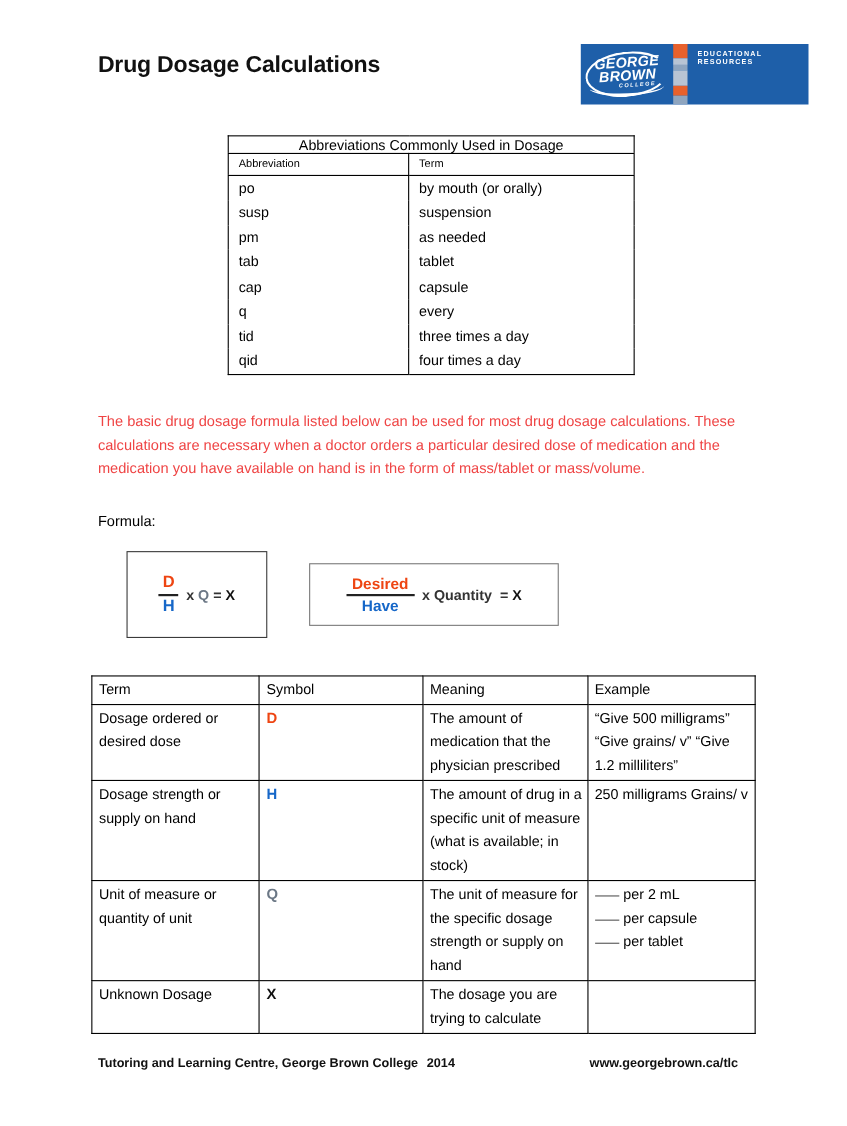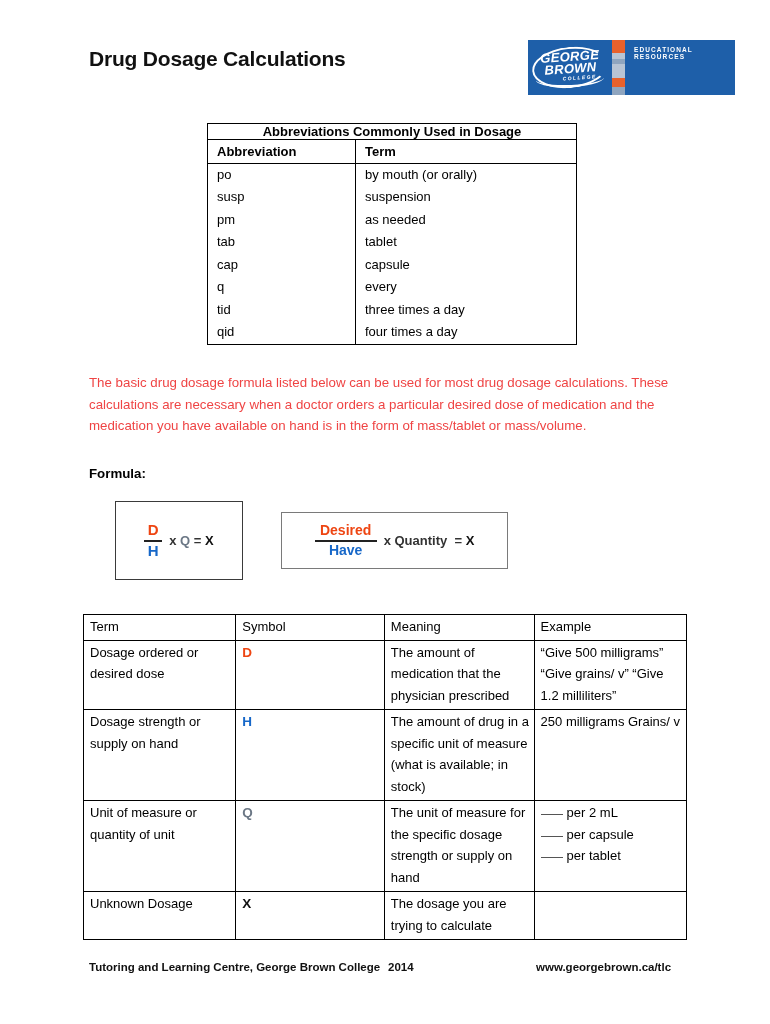--- a/index.html
+++ b/index.html
@@ -130,30 +130,29 @@
     border: 1.3px solid #000000;
     background: #ffffff;
   }
   .abbr-table td, .abbr-table th {
     padding: 0;
     vertical-align: middle;
   }
   .abbr-title {
     text-align: center;
     font-size: 13px;
-    font-weight: bold;
+    font-weight: normal;
     padding: 4px 2px 4px 2px;
     border-bottom: 1.1px solid #000000;
     margin-top: 29px;
   }
   .abbr-head td {
-    font-size: 13px;
-    padding: 4px 0 4px 9px;
+    font-size: 10px;
+    padding: 4px 16px 4px 9px;
     border-bottom: 1.1px solid #000000;
-    font-weight: bold;
   }
   .abbr-row td {
     font-size: 13px;
     padding: 2px 0 2px 9px;
     line-height: 1.42;
   }
   .abbr-c1 { width: 138px; border-right: 1.1px solid #000000; }
 
   
   .para {
@@ -164,21 +163,21 @@
     font-size: 13.3px;
     line-height: 21.5px;
     color: #ef4444;
   }
 
   .formula-label {
     position: absolute;
     left: 89px;
     top: 466px;
     font-size: 13.3px;
-    font-weight: bold;
+    font-weight: normal;
   }
 
   
   .fbox1 {
     position: absolute;
     left: 115px;
     top: 501px;
     width: 128px;
     height: 79px;
     border: 1.6px solid #3a3a3a;

